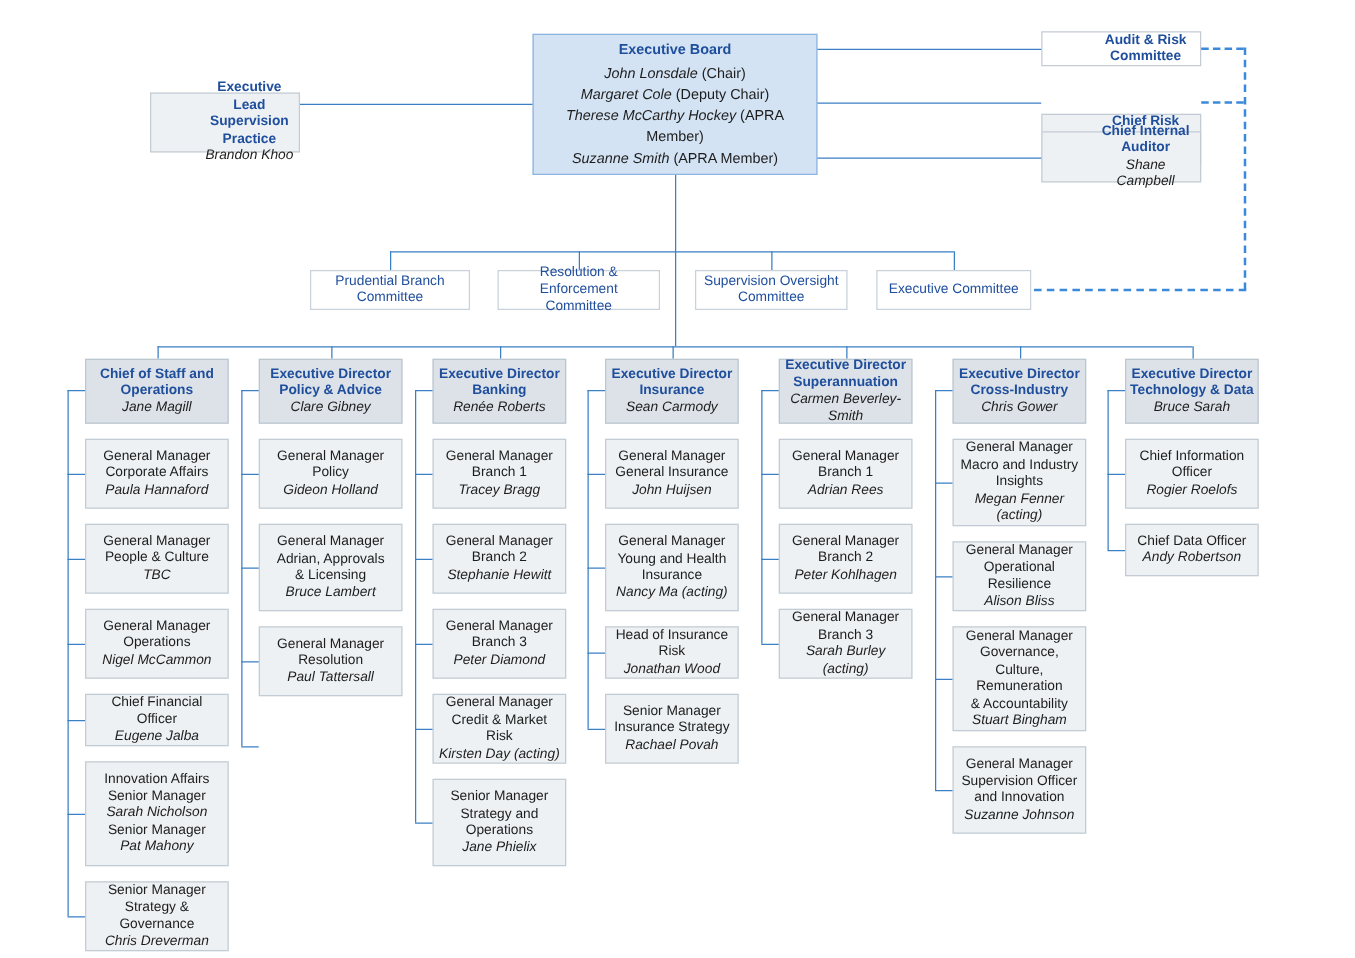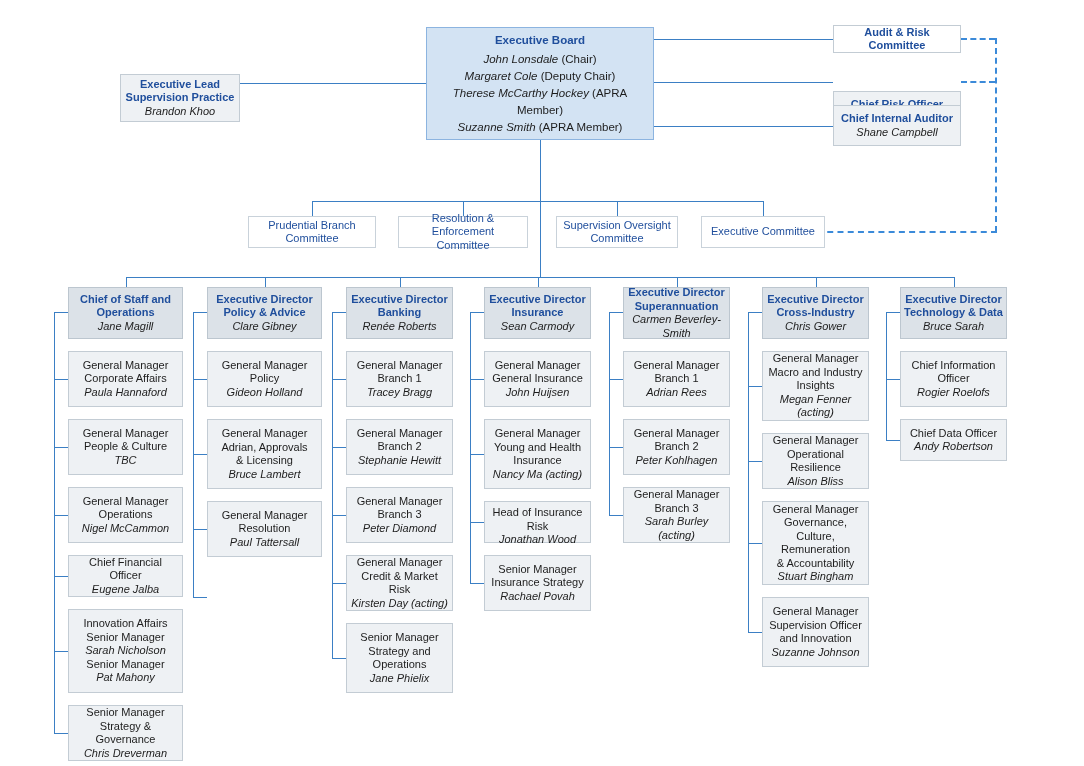--- a/index.html
+++ b/index.html
@@ -78,20 +78,21 @@
     color: #1f4e9c;
   }
   .whitebox .plain {
     color: #1f4e9c;
   }
 
   
   .sidebox {
     background: #eef1f4;
     border: 1px solid #c3ccd4;
+    padding-left: 42px;
   }
   .sidebox.white {
     background: #ffffff;
   }
 
   
   .ln {
     position: absolute;
     background: #3b7fc4;
   }
@@ -291,21 +292,21 @@
       <div class="person">John Huijsen</div>
     </div>
     <div class="ln h" style="left: 470px; top: 379px; width: 14px; height: 1px;"></div>
     <div class="box" style="left: 484px; top: 419px; width: 107px; height: 70px;">
       <div class="plain">General Manager</div>
       <div class="plain">Young and Health</div>
       <div class="plain">Insurance</div>
       <div class="person">Nancy Ma (acting)</div>
     </div>
     <div class="ln h" style="left: 470px; top: 454px; width: 14px; height: 1px;"></div>
-    <div class="box" style="left: 484px; top: 501px; width: 107px; height: 42px; justify-content: space-between;">
+    <div class="box" style="left: 484px; top: 501px; width: 107px; height: 42px;">
       <div class="plain">Head of Insurance Risk</div>
       <div class="person">Jonathan Wood</div>
     </div>
     <div class="ln h" style="left: 470px; top: 522px; width: 14px; height: 1px;"></div>
     <div class="box" style="left: 484px; top: 555px; width: 107px; height: 56px;">
       <div class="plain">Senior Manager</div>
       <div class="plain">Insurance Strategy</div>
       <div class="person">Rachael Povah</div>
     </div>
     <div class="ln h" style="left: 470px; top: 583px; width: 14px; height: 1px;"></div>

